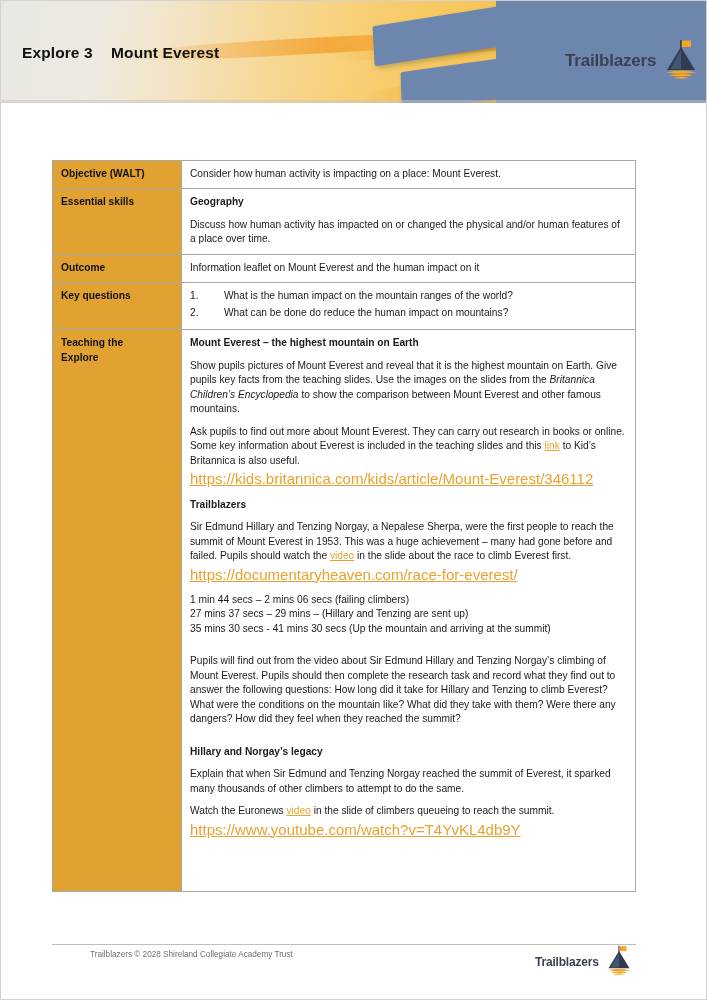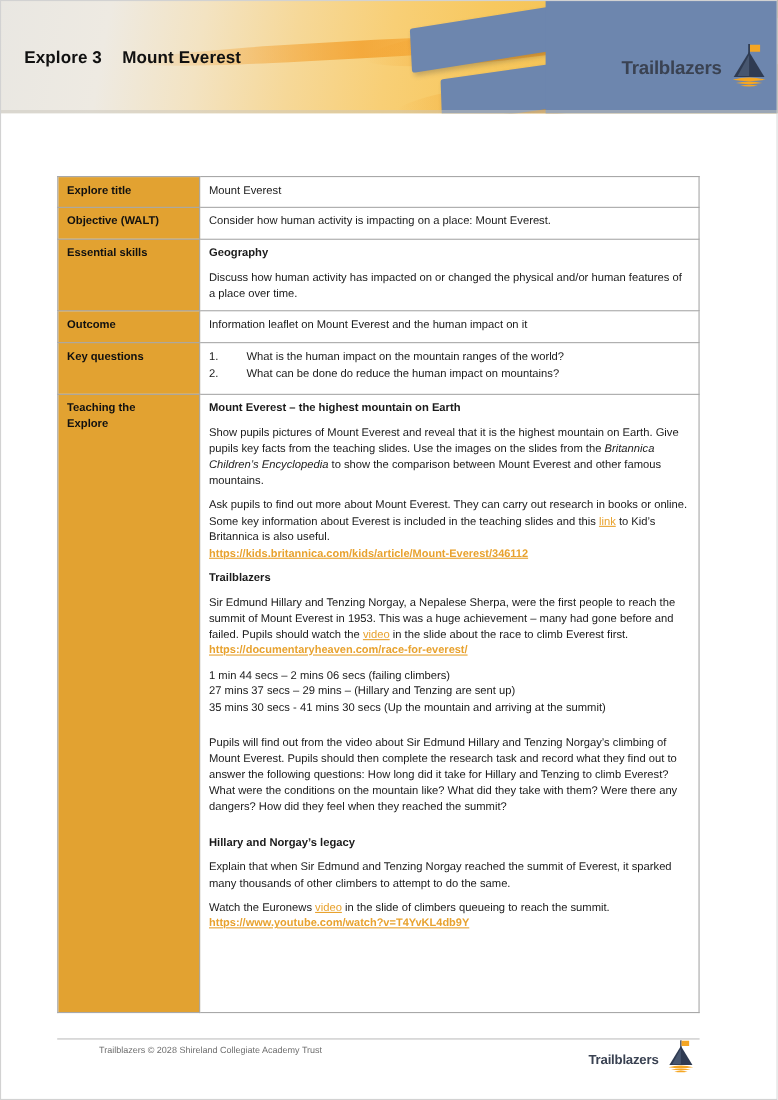--- a/index.html
+++ b/index.html
@@ -157,22 +157,22 @@
   td.val p:last-child { margin-bottom: 0; }
   .bold { font-weight: bold; }
   .ital { font-style: italic; }
   a.lnk, .lnk {
     color: #e8a22e;
     text-decoration: underline;
   }
   .url {
     color: #e8a22e;
     text-decoration: underline;
-    font-weight: bold;
-    font-size: 10px;
+    font-weight: normal;
+    font-size: 15px;
   }
   .qlist {
     margin: 0;
     padding: 0;
     list-style: none;
   }
   .qlist li {
     display: flex;
     gap: 4px;
     margin-bottom: 2px;
@@ -234,24 +234,20 @@
       </svg>
     </span>
   </div>
 </div>
 <div class="banner-bottomline"></div>
 
 <div class="sheet">
   <table class="plan">
     <tbody>
 
-      <tr>
-        <td class="lbl">Explore title</td>
-        <td class="val">Mount Everest</td>
-      </tr>
 
       <tr>
         <td class="lbl">Objective (WALT)</td>
         <td class="val">Consider how human activity is impacting on a place: Mount Everest.</td>
       </tr>
 
       <tr>
         <td class="lbl">Essential skills</td>
         <td class="val">
           <p class="bold tight">Geography</p>

